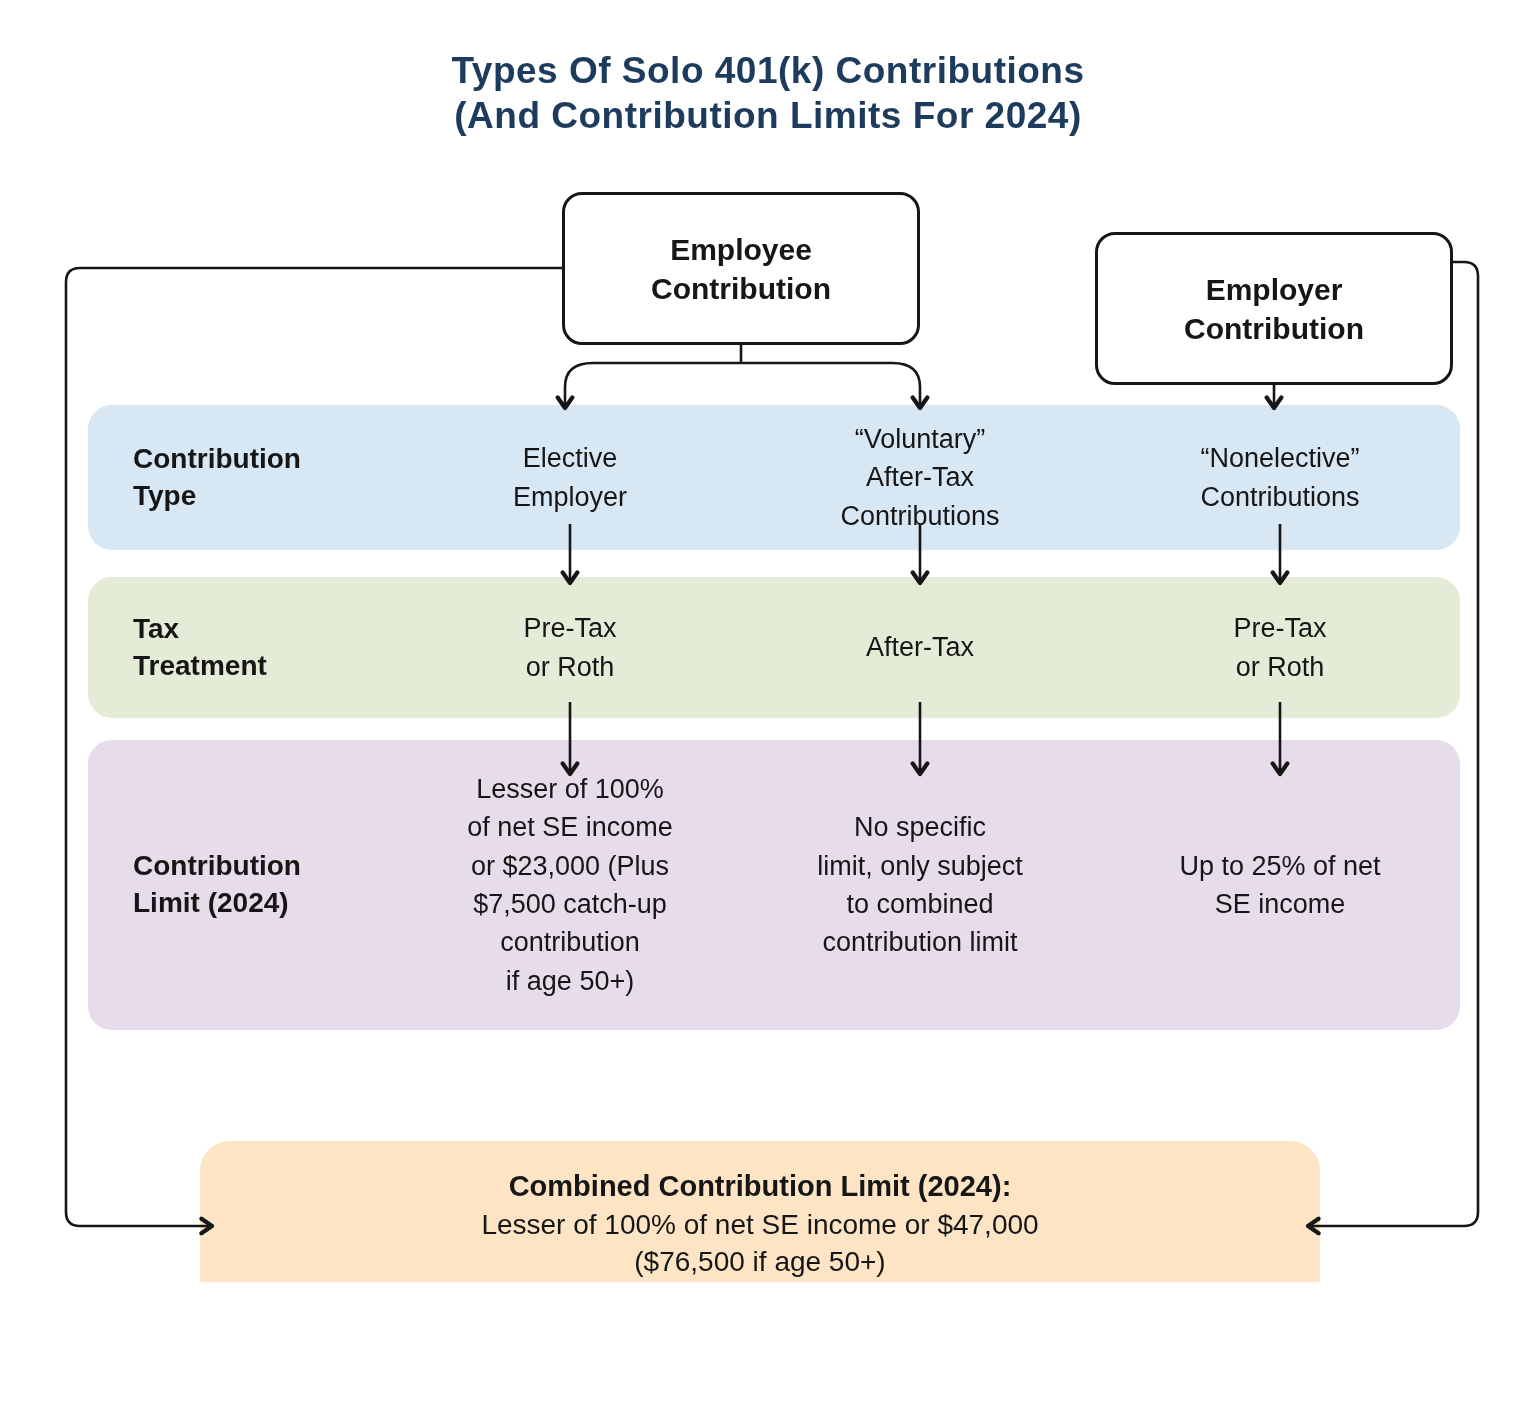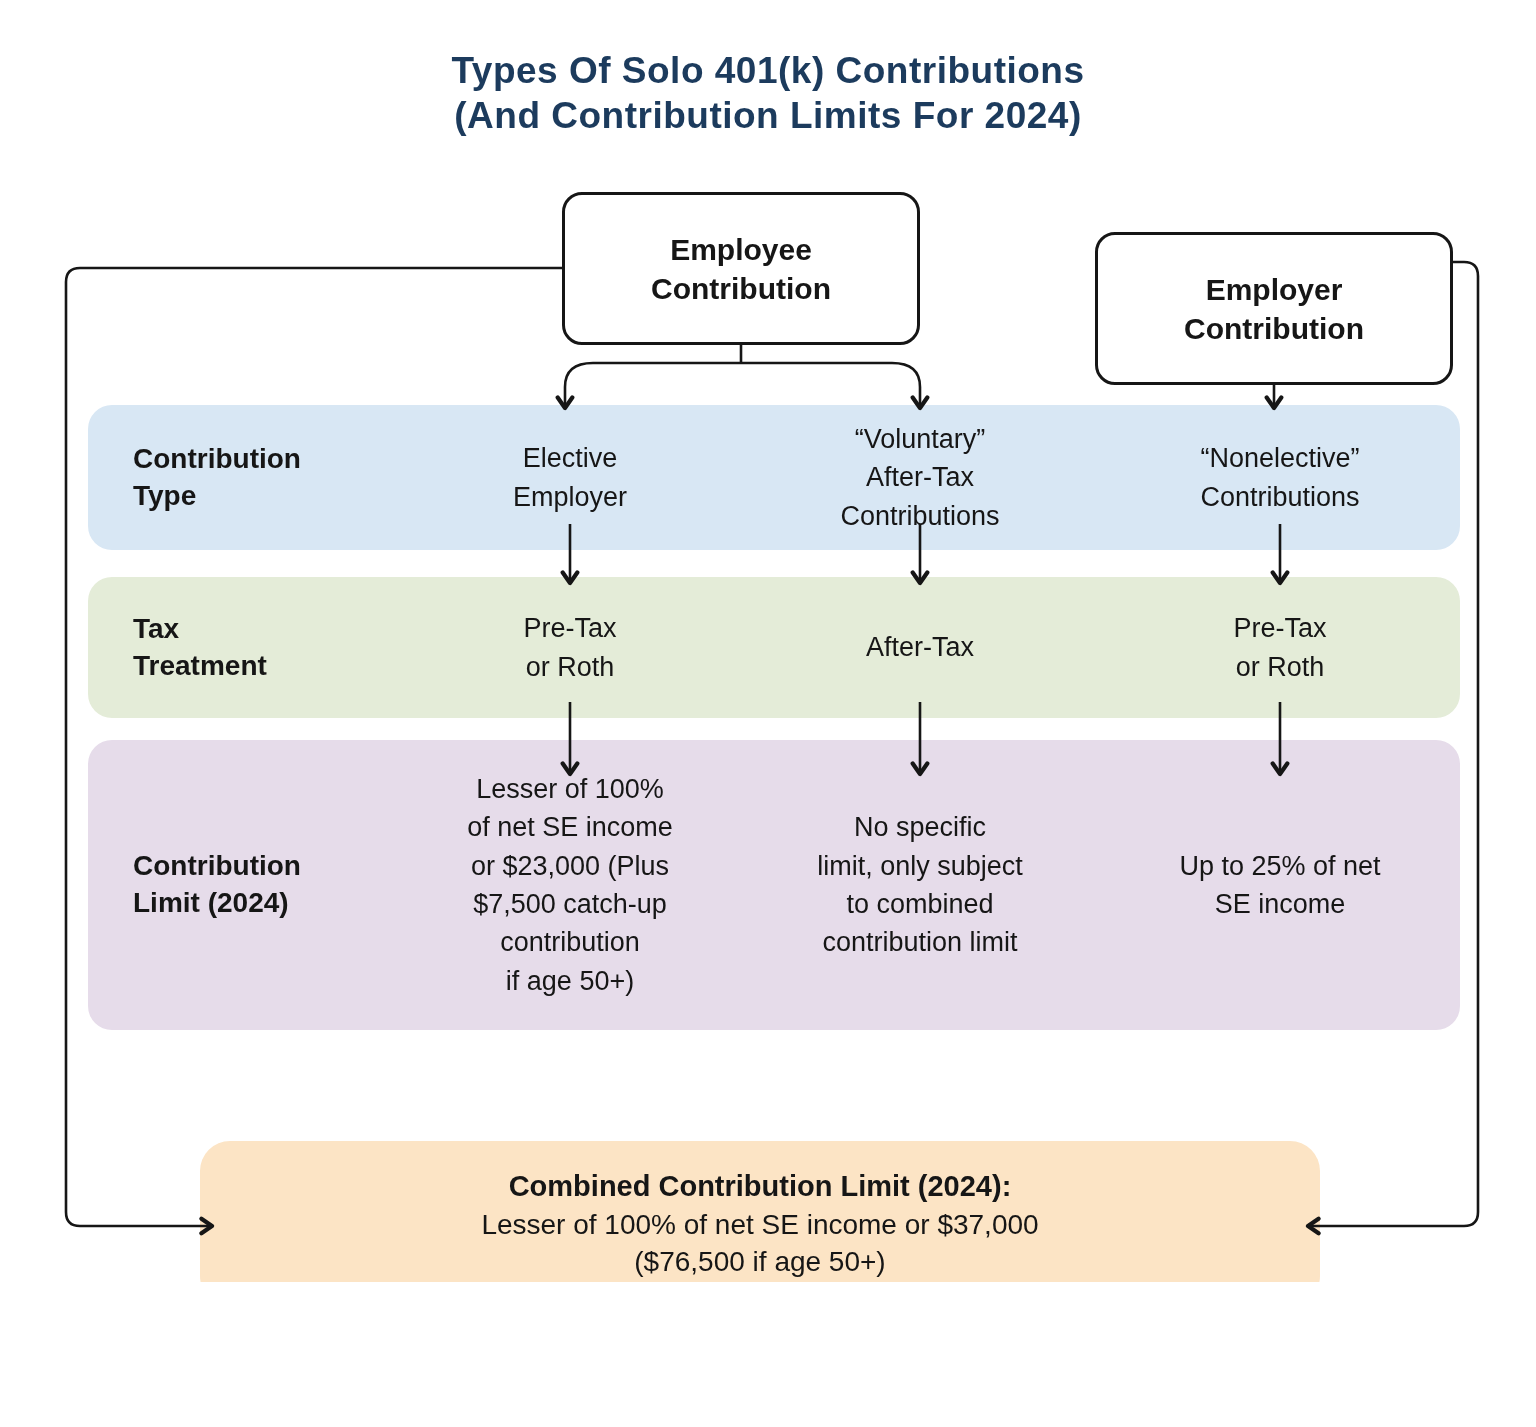--- a/index.html
+++ b/index.html
@@ -120,19 +120,19 @@
     <div class="cell c2">No specific
 limit, only subject
 to combined
 contribution limit</div>
     <div class="cell c3">Up to 25% of net
 SE income</div>
   </div>
 
   <div class="combined">
     <div class="heading">Combined Contribution Limit (2024):</div>
-    <div>Lesser of 100% of net SE income or $37,000</div>
+    <div>Lesser of 100% of net SE income or $47,000</div>
     <div>($76,500 if age 50+)</div>
   </div>
 
   <div class="footer">© kitces.com LLC</div>
 
 </div>
 
 </body></html>

